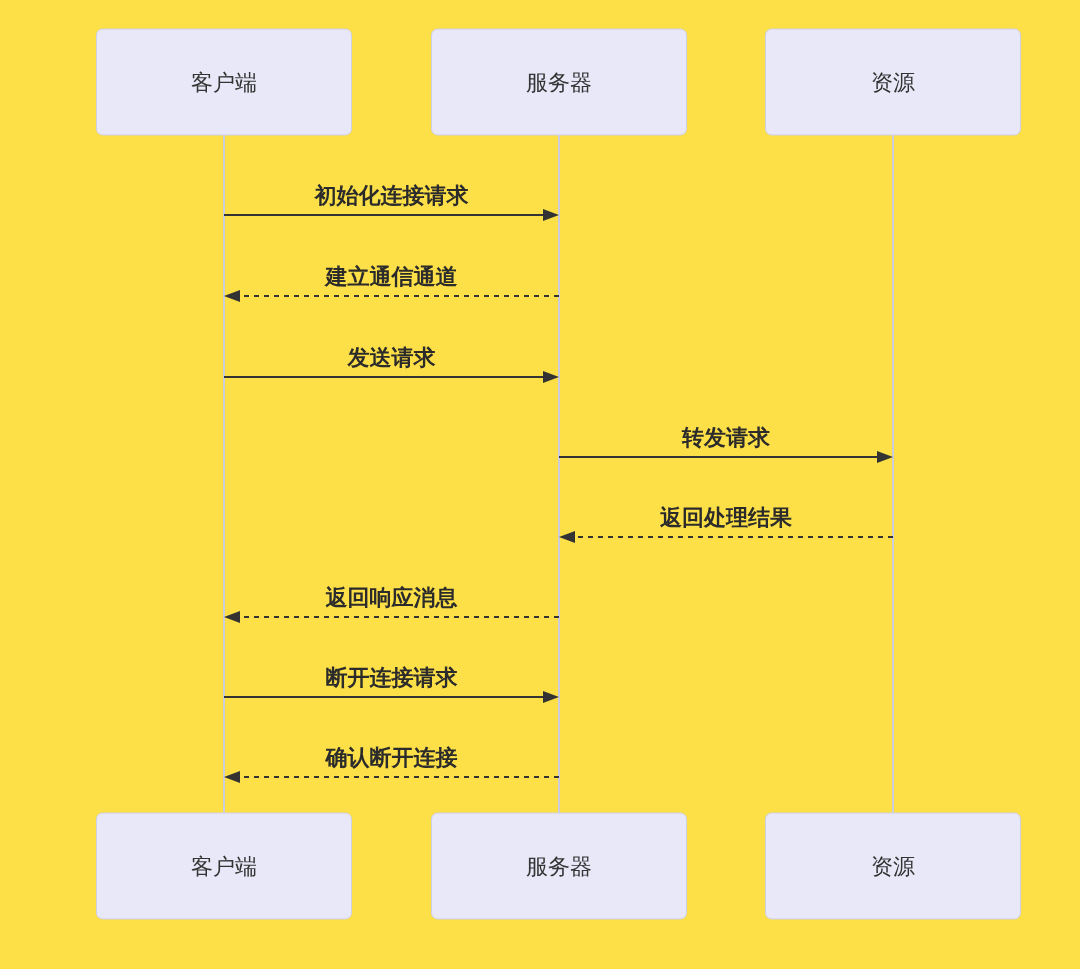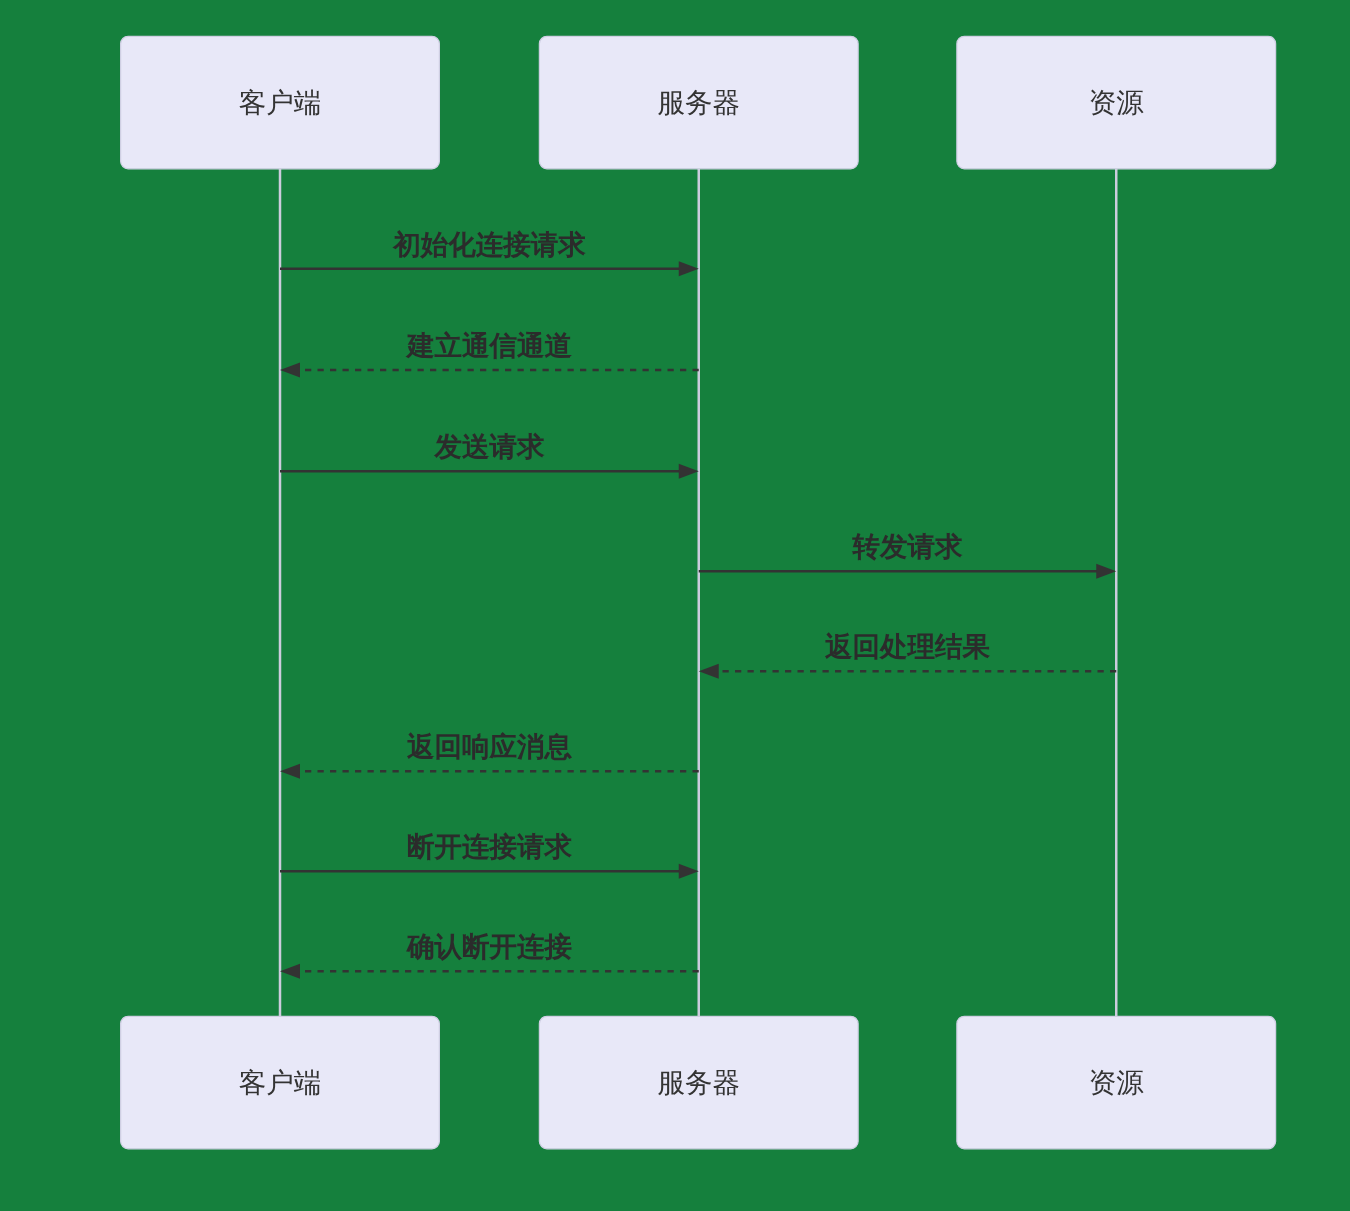--- a/index.html
+++ b/index.html
@@ -5,21 +5,21 @@
   html, body {
     margin: 0;
     padding: 0;
     background: #ffffff;
     font-family: "Liberation Sans", "DejaVu Sans", sans-serif;
   }
   .stage {
     position: relative;
     width: 1080px;
     height: 969px;
-    background: #15803d;
+    background: #fde047;
     overflow: hidden;
   }
   svg text {
     font-family: "Liberation Sans", "DejaVu Sans", sans-serif;
   }
   .actor-label {
     font-size: 22px;
     font-weight: 400;
   }
   .message-label {

